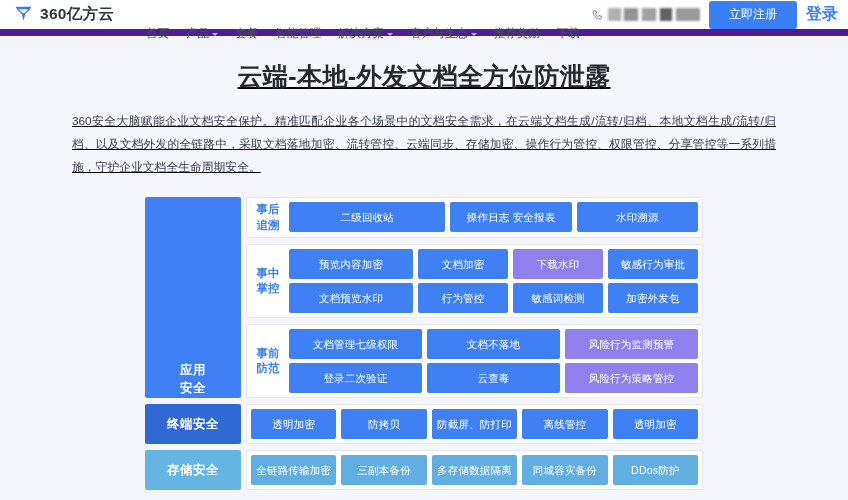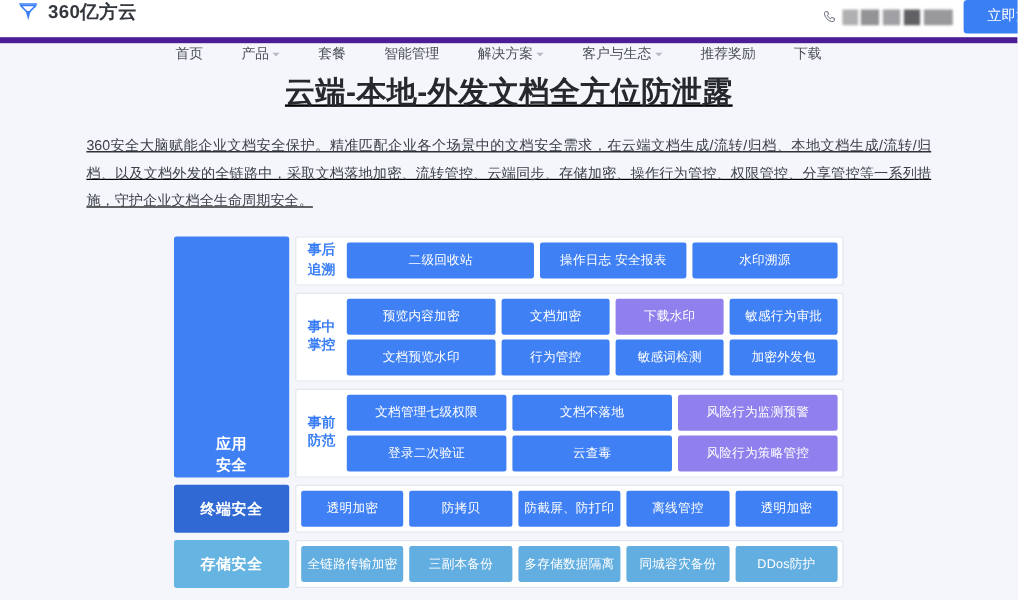--- a/index.html
+++ b/index.html
@@ -8,39 +8,39 @@
     font-family: "Liberation Sans", "DejaVu Sans", sans-serif;
     background: #f4f6fb;
     overflow: hidden;
   }
 
   
   .navbar {
     height: 36px;
     background: #ffffff;
     display: flex;
-    align-items: flex-start;
+    align-items: center;
     padding: 0 8px 0 14px;
-    border-bottom: 5px solid #4c1d95;
+    border-bottom: 7px solid #4c1d95;
     position: relative;
   }
   .brand { display: flex; align-items: center; gap: 7px; flex: 0 0 auto; }
   .brand-logo { width: 19px; height: 19px; display: block; }
   .brand-name {
     font-size: 15.5px;
     font-weight: 700;
     color: #33373d;
     letter-spacing: 0.3px;
     white-space: nowrap;
   }
   .nav-links {
     display: flex;
     align-items: center;
     margin-left: 32px;
-    gap: 32px;
+    gap: 17px;
     flex: 1 1 auto;
     margin-top: 37px;
   }
   .nav-item {
     display: flex;
     align-items: center;
     gap: 3px;
     font-size: 11.5px;
     color: #4a4f57;
     white-space: nowrap;

